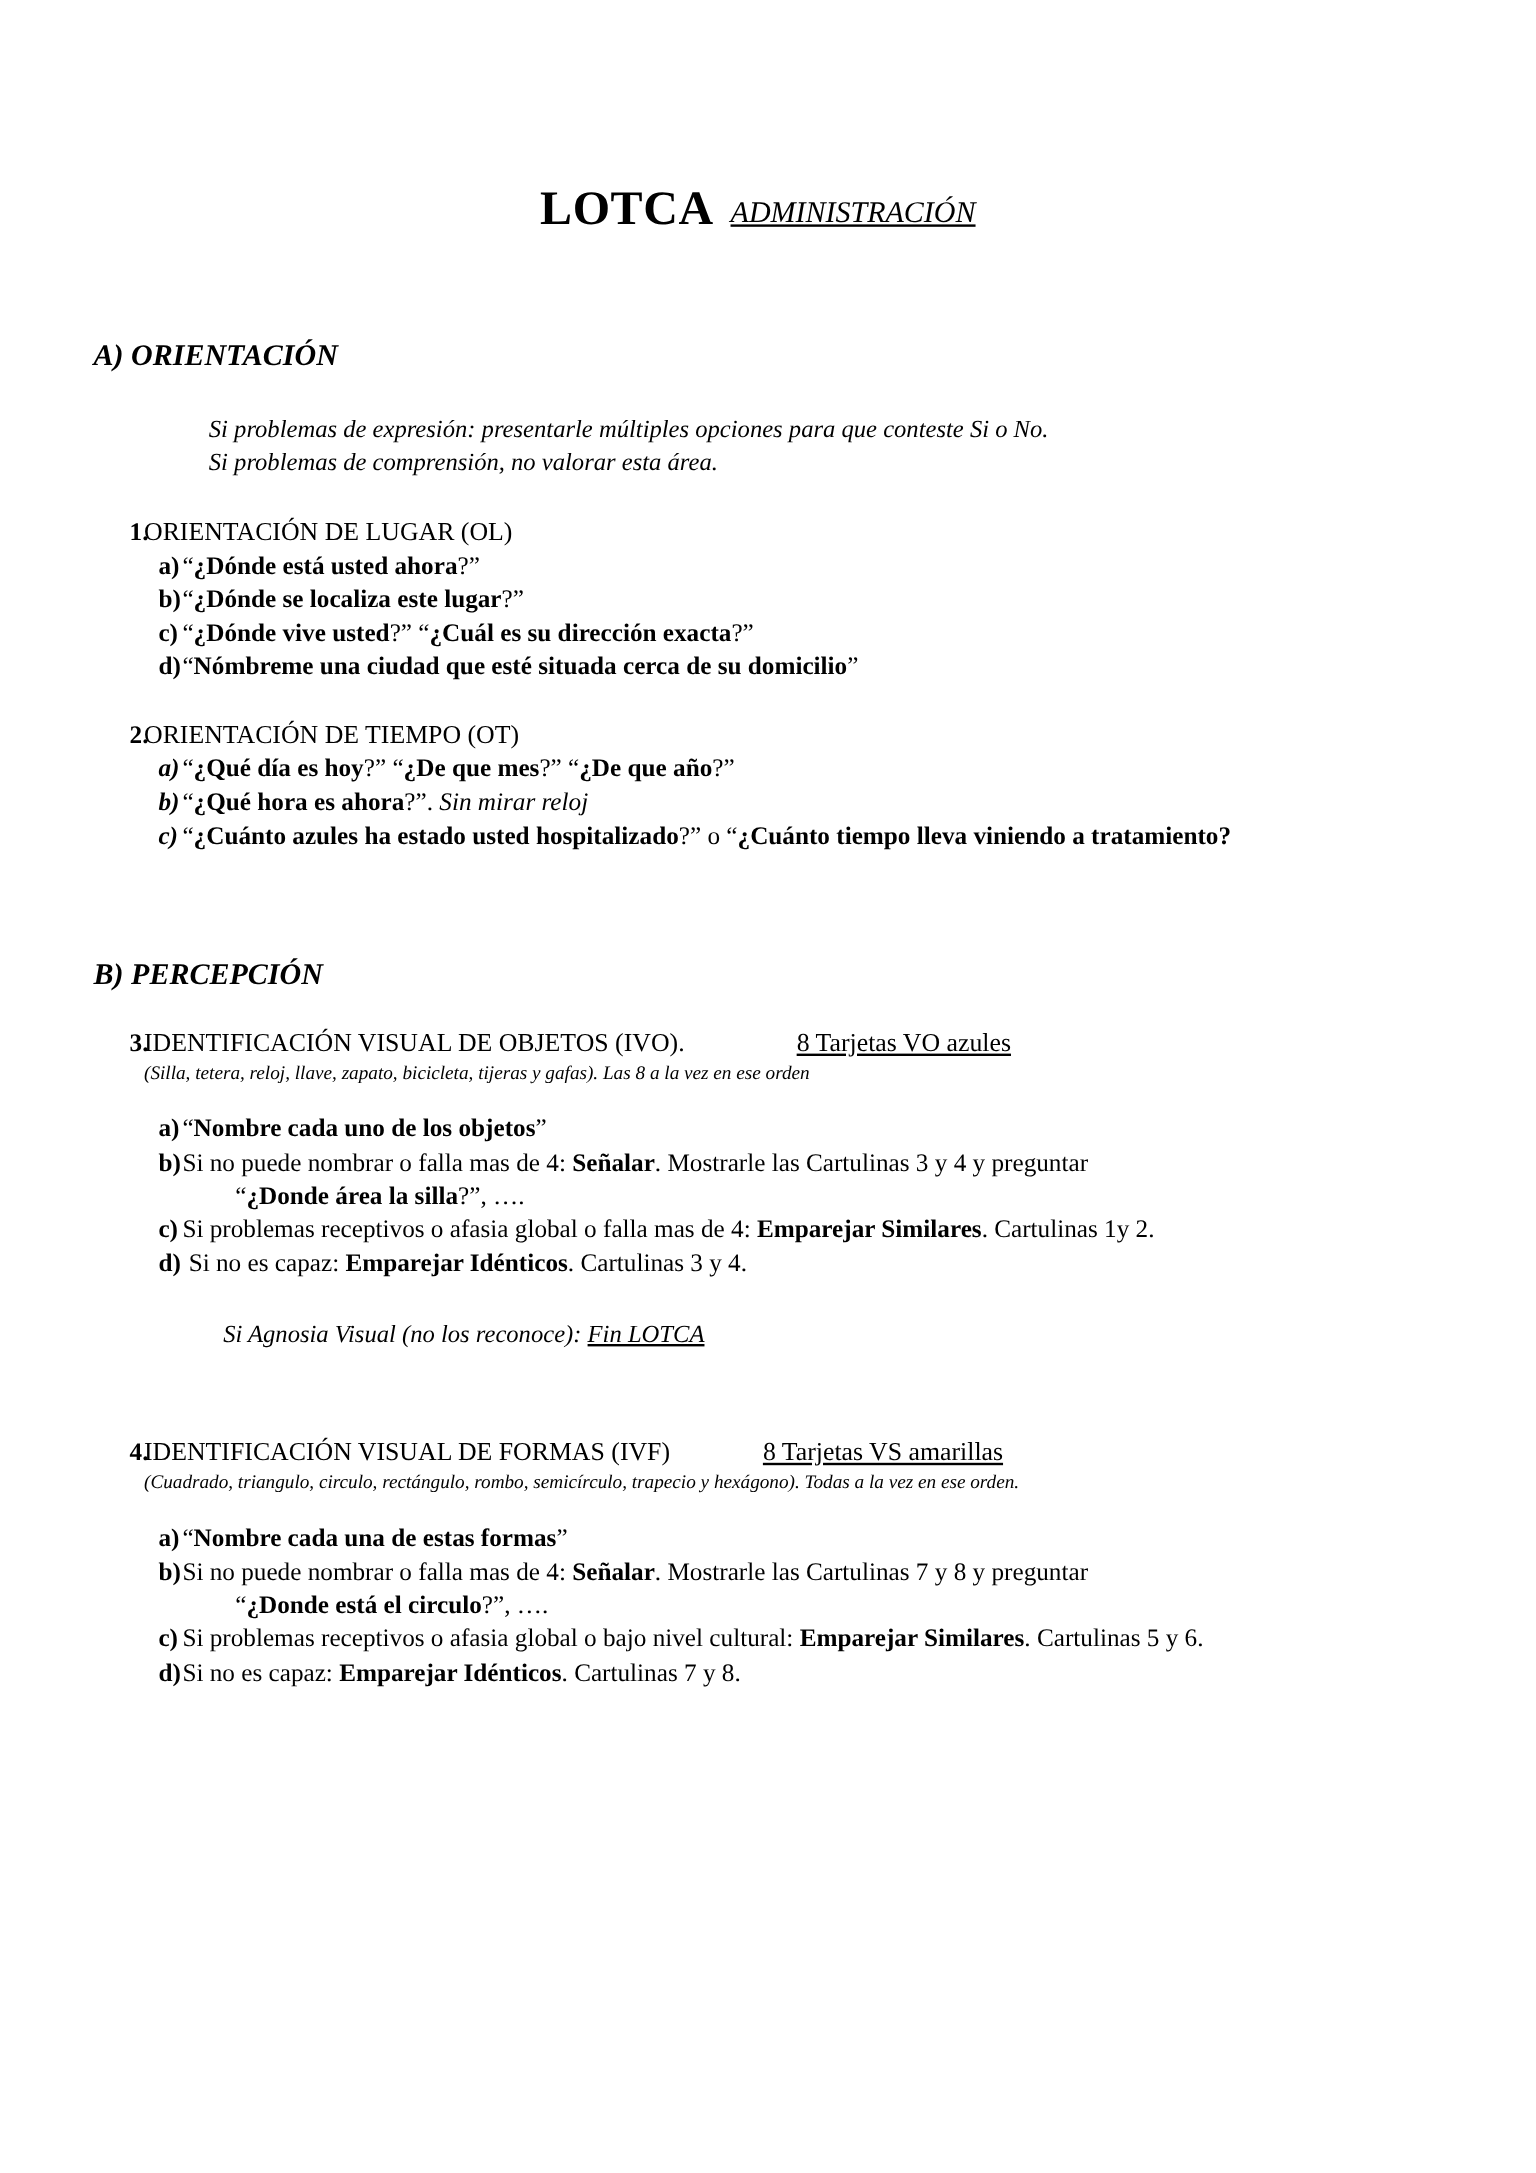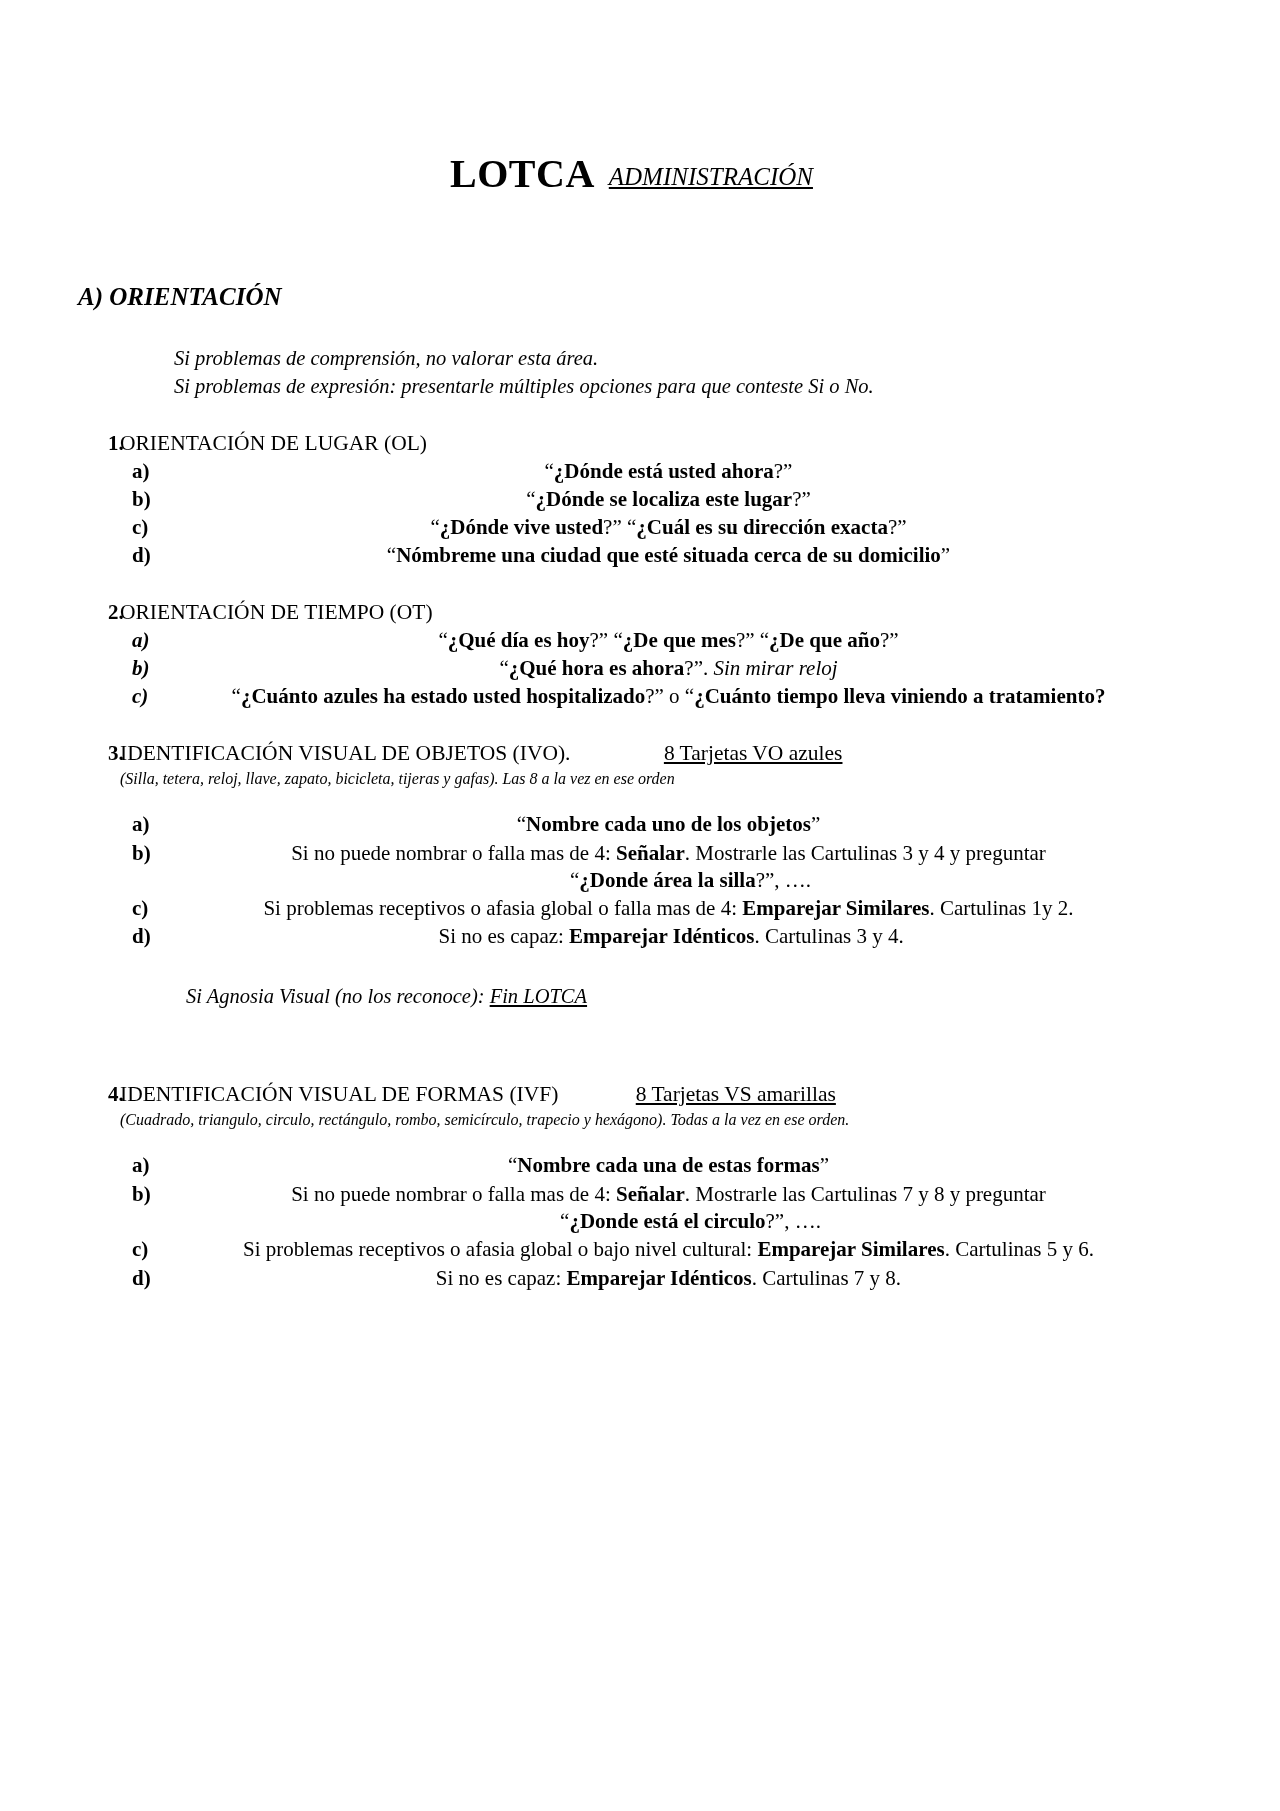--- a/index.html
+++ b/index.html
@@ -93,21 +93,21 @@
     line-height: 1.30;
     margin-top: 1px;
   }
   .sub-list li .lbl {
     font-weight: bold;
     flex: 0 0 32px;
     padding-left: 12px;
     box-sizing: border-box;
   }
   .sub-list li .lbl.ital { font-style: italic; }
-  .sub-list li .txt { flex: 1 1 auto; text-align: center; }
+  .sub-list li .txt { flex: 1 1 auto; }
   .bold { font-weight: bold; }
   .ital { font-style: italic; }
 
   .paren-note {
     font-style: italic;
     font-size: 16px;
     margin: 2px 0 0 0;
     line-height: 1.35;
   }
   .indent-list {
@@ -129,22 +129,22 @@
 
 <div class="page">
 
   <h1 class="doc-title">
     <span>LOTCA</span><span class="sub">ADMINISTRACIÓN</span>
   </h1>
 
   <h2 class="section-head section-A">A)  ORIENTACIÓN</h2>
 
   <div class="note-block">
+    <div>Si problemas de expresión: presentarle múltiples opciones para que conteste Si o No.</div>
     <div>Si problemas de comprensión, no valorar esta área.</div>
-    <div>Si problemas de expresión: presentarle múltiples opciones para que conteste Si o No.</div>
   </div>
 
   <div class="num-item">
     <div class="num">1.</div>
     <div class="body">
       <p class="item-title">
         <span class="b">ORIENTACIÓN DE LUGAR</span>
         <span class="code">(OL)</span>
       </p>
       <ul class="sub-list">
@@ -185,20 +185,21 @@
             <span class="txt">“<span class="bold">¿Qué hora es ahora</span>?”. <span class="ital">Sin mirar reloj</span></span>
           </li>
         <li>
             <span class="lbl ital">c)</span>
             <span class="txt">“<span class="bold">¿Cuánto azules ha estado usted hospitalizado</span>?” o “<span class="bold">¿Cuánto tiempo lleva viniendo a tratamiento?</span></span>
           </li>
       </ul>
     </div>
   </div>
 
+  <h2 class="section-head section-B">B)  PERCEPCIÓN</h2>
 
   <div class="num-item">
     <div class="num">3.</div>
     <div class="body">
       <p class="item-title">
         <span class="b">IDENTIFICACIÓN VISUAL DE OBJETOS</span>
         <span class="code">(IVO).</span>
         <span class="title-gap"></span><span class="underlined">8 Tarjetas VO azules</span>
       </p>
       <p class="paren-note">(Silla, tetera, reloj, llave, zapato, bicicleta, tijeras y gafas). Las 8 a la vez en ese orden</p>

